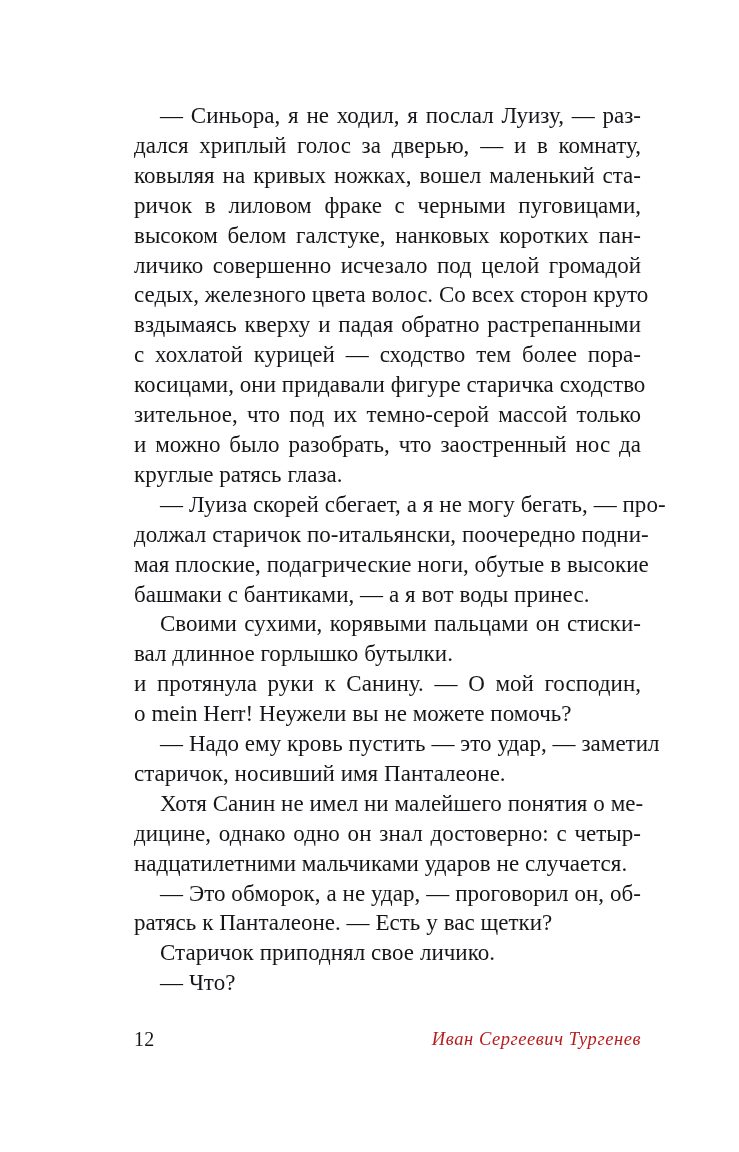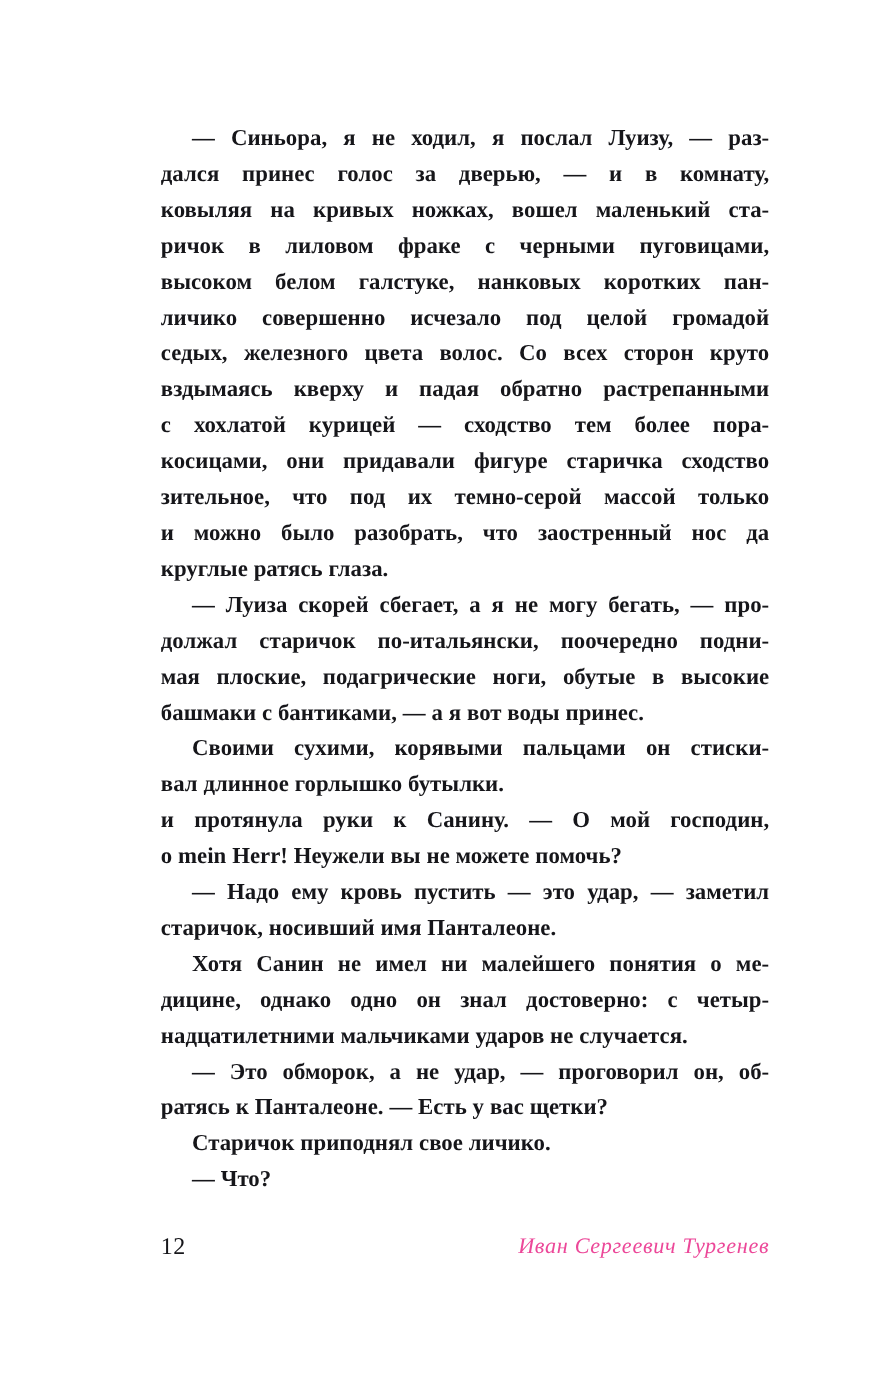--- a/index.html
+++ b/index.html
@@ -25,27 +25,26 @@
     position: absolute;
     left: 134px;
     top: 101px;
     width: 507px;
   }
 
   .para {
     margin: 0;
     text-align: justify;
     text-justify: inter-word;
-    font-size: 19px;
+    font-size: 23px;
     line-height: 29.9px;
     letter-spacing: 0.02px;
     word-spacing: 0.1px;
     text-indent: 26px;
     hyphens: manual;
-    font-weight: bold;
   }
 
   
   .para:last-child {
     margin-bottom: 0;
   }
 
   
   .jline {
     display: block;
@@ -77,34 +76,34 @@
     line-height: 26px;
     color: #16161a;
     letter-spacing: 0.3px;
   }
 
   .running-head {
     font-size: 18.5px;
     line-height: 26px;
     font-style: italic;
     letter-spacing: 0.55px;
-    color: #ec4899;
+    color: #b91c1c;
     white-space: nowrap;
   }
 </style>
 </head>
 <body>
 
 <div class="page">
 
   <div class="text-block">
 
     <p class="para">
       <span class="jline first">— Синьора, я не ходил, я послал Луизу, — раз-</span>
-      <span class="jline">дался принес голос за дверью, — и в комнату,</span>
+      <span class="jline">дался хриплый голос за дверью, — и в комнату,</span>
       <span class="jline">ковыляя на кривых ножках, вошел маленький ста-</span>
       <span class="jline">ричок в лиловом фраке с черными пуговицами,</span>
       <span class="jline">высоком белом галстуке, нанковых коротких пан-</span>
       <span class="jline">личико совершенно исчезало под целой громадой</span>
       <span class="jline">седых, железного цвета волос. Со всех сторон круто</span>
       <span class="jline">вздымаясь кверху и падая обратно растрепанными</span>
       <span class="jline">с хохлатой курицей — сходство тем более пора-</span>
       <span class="jline">косицами, они придавали фигуре старичка сходство</span>
       <span class="jline">зительное, что под их темно-серой массой только</span>
       <span class="jline">и можно было разобрать, что заостренный нос да</span>

